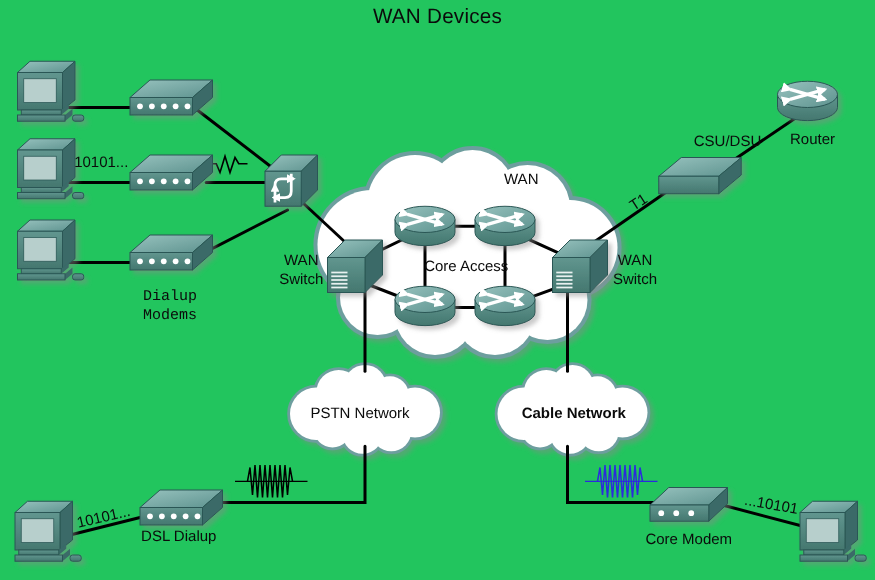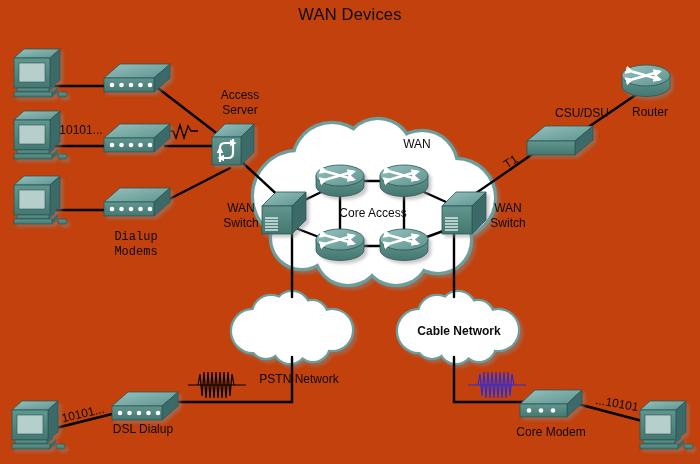--- a/index.html
+++ b/index.html
@@ -1,16 +1,16 @@
 <!DOCTYPE html>
 <html style="--background: #FFFFFF; --device-top: #8FBDB9; --device-front: #4F8884; --device-dark: #3A6B68; --screen: #B7CFCC; --cloud-stroke: #6D9E9E; --line: #000000; --waveform-dsl: #000000; --waveform-cable: #2B2BDD;"><head>
 <meta charset="utf-8">
 <style>
   html,body{margin:0;padding:0;background:#fff;}
-  #stage{position:relative;width:700px;height:464px;background:#c2410c;overflow:hidden;
+  #stage{position:relative;width:700px;height:464px;background:#22c55e;overflow:hidden;
          font-family:"Liberation Sans", sans-serif;}
   #stage svg{position:absolute;left:0;top:0;}
   .lbl{position:absolute;transform:translate(-50%,-50%);color:#0b0b0b;font-size:12px;
        line-height:1.25;text-align:center;white-space:nowrap;}
   .wrap{white-space:normal;}
   .title{font-size:16.5px;letter-spacing:.2px;}
   .rot-t1{transform:translate(-50%,-50%) rotate(-33deg);}
   .rot-dsl{transform:translate(-50%,-50%) rotate(-13deg);}
   .rot-cab{transform:translate(-50%,-50%) rotate(10deg);}
   
@@ -204,29 +204,28 @@
   <use href="#csubox" x="527" y="123" filter="url(#ds)"></use>
   <use href="#router" x="622" y="62" filter="url(#ds)"></use>
   <use href="#modem5" x="112" y="390" filter="url(#ds)"></use>
   <use href="#modem3" x="520" y="388" filter="url(#ds)"></use>
   <use href="#pc" x="8" y="398" filter="url(#ds)"></use>
   <use href="#pc" x="636" y="398" filter="url(#ds)"></use>
 </svg>
 
 <div class="lbl title" style="left:350px;top:14px;">WAN Devices</div>
 <div class="lbl" style="left:81px;top:130px;">10101...</div>
-<div class="lbl wrap" style="left:240px;top:103px;width:60px;">Access Server</div>
 <div class="lbl wrap" style="left:136px;top:245px;width:64px;font-family:Liberation Mono, monospace;">Dialup Modems</div>
 <div class="lbl wrap" style="left:241px;top:216px;width:48px;">WAN Switch</div>
 <div class="lbl wrap" style="left:508px;top:216px;width:48px;">WAN Switch</div>
 <div class="lbl" style="left:389px;top:144px;margin-left:28px;">WAN</div>
 <div class="lbl" style="left:373px;top:213px;">Core Access</div>
 <div class="lbl rot-t1" style="left:511px;top:162px;">T1</div>
 <div class="lbl" style="left:562px;top:113px;margin-left:20px;">CSU/DSU</div>
 <div class="lbl" style="left:650px;top:112px;">Router</div>
-<div class="lbl" style="left:299px;top:331px;margin-top:48px;">PSTN Network</div>
+<div class="lbl" style="left:288px;top:331px;">PSTN Network</div>
 <div class="lbl" style="left:459px;top:331px;font-weight:bold;">Cable Network</div>
 <div class="lbl" style="left:143px;top:429px;">DSL Dialup</div>
 <div class="lbl" style="left:551px;top:432px;">Core Modem</div>
 <div class="lbl rot-dsl" style="left:83px;top:414px;">10101...</div>
 <div class="lbl rot-cab" style="left:617px;top:404px;">...10101</div>
 
 </div>
 
 </body></html>

